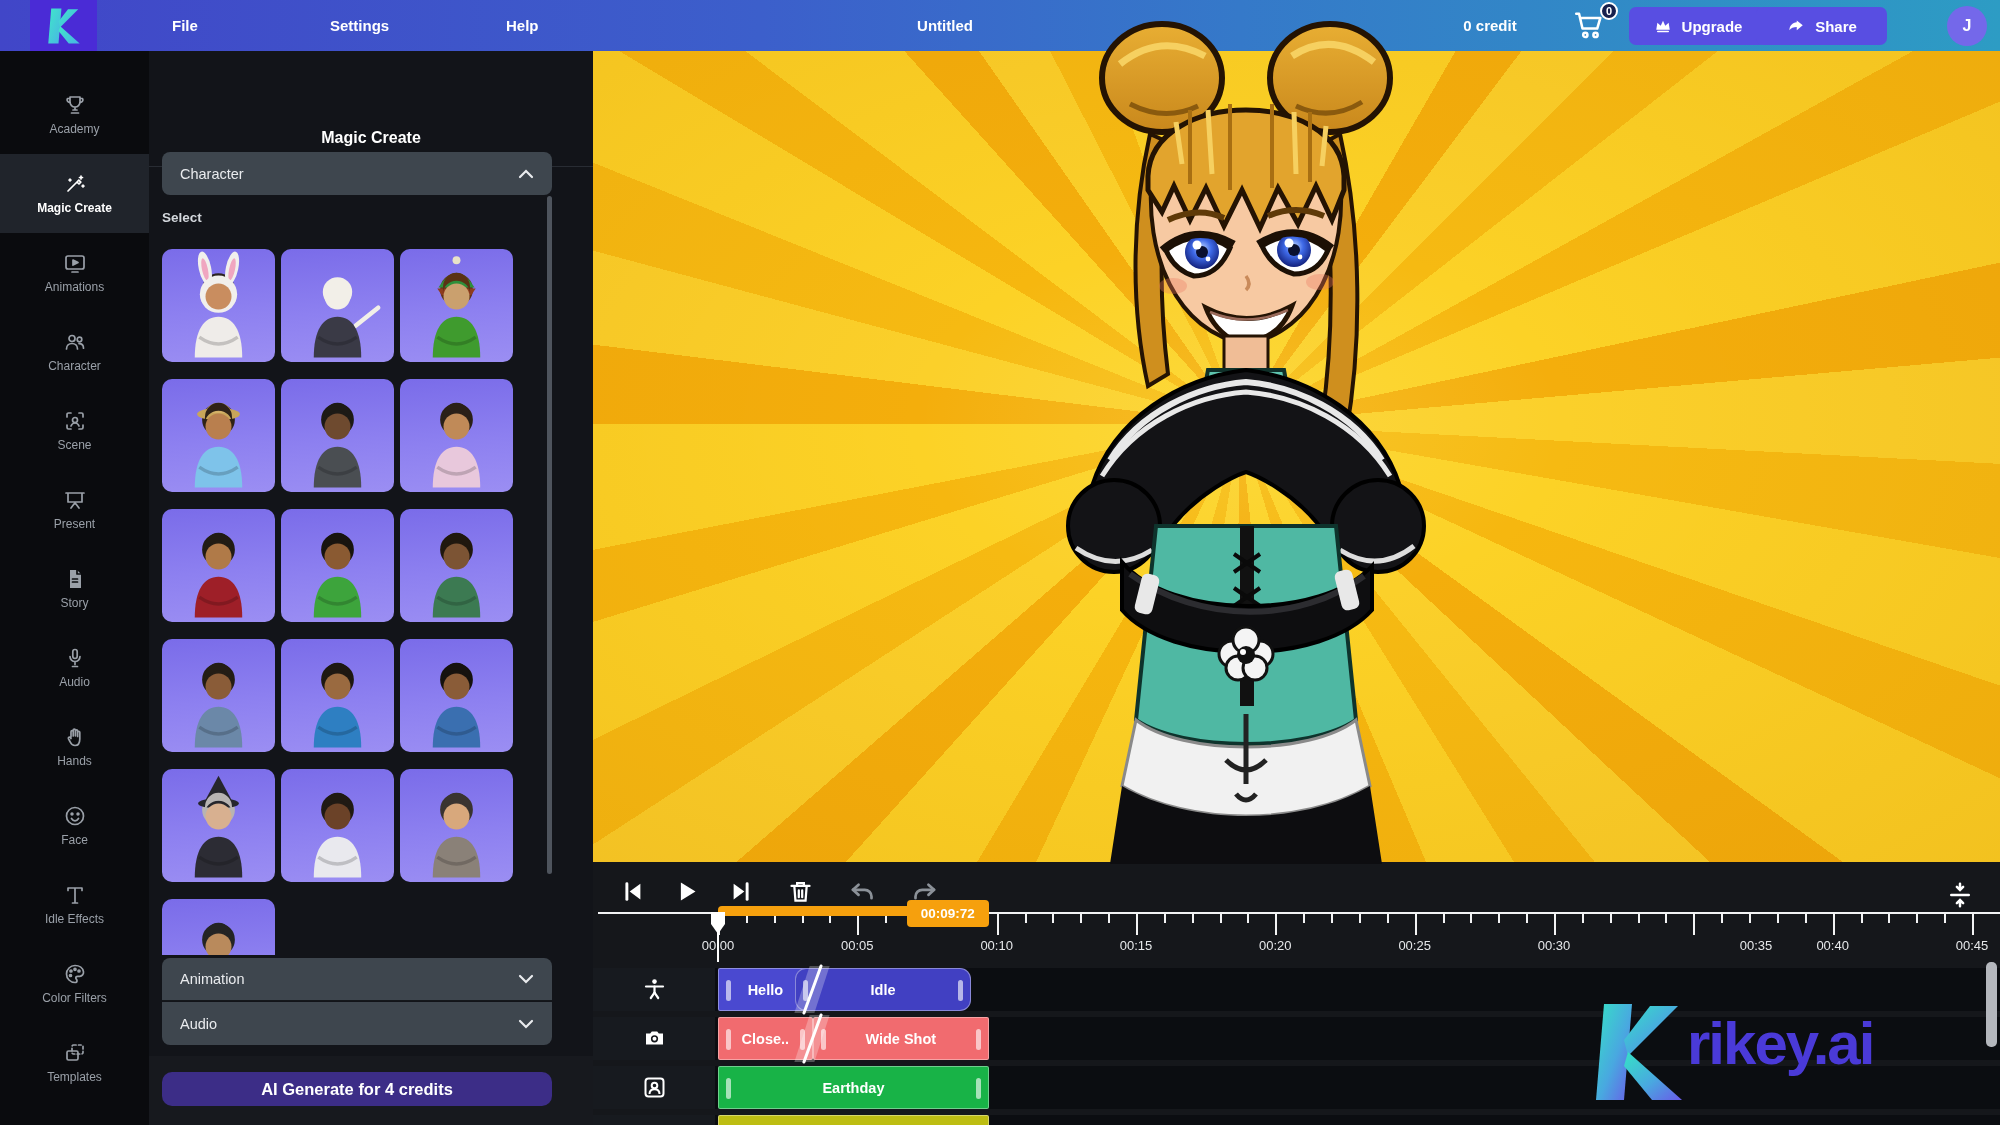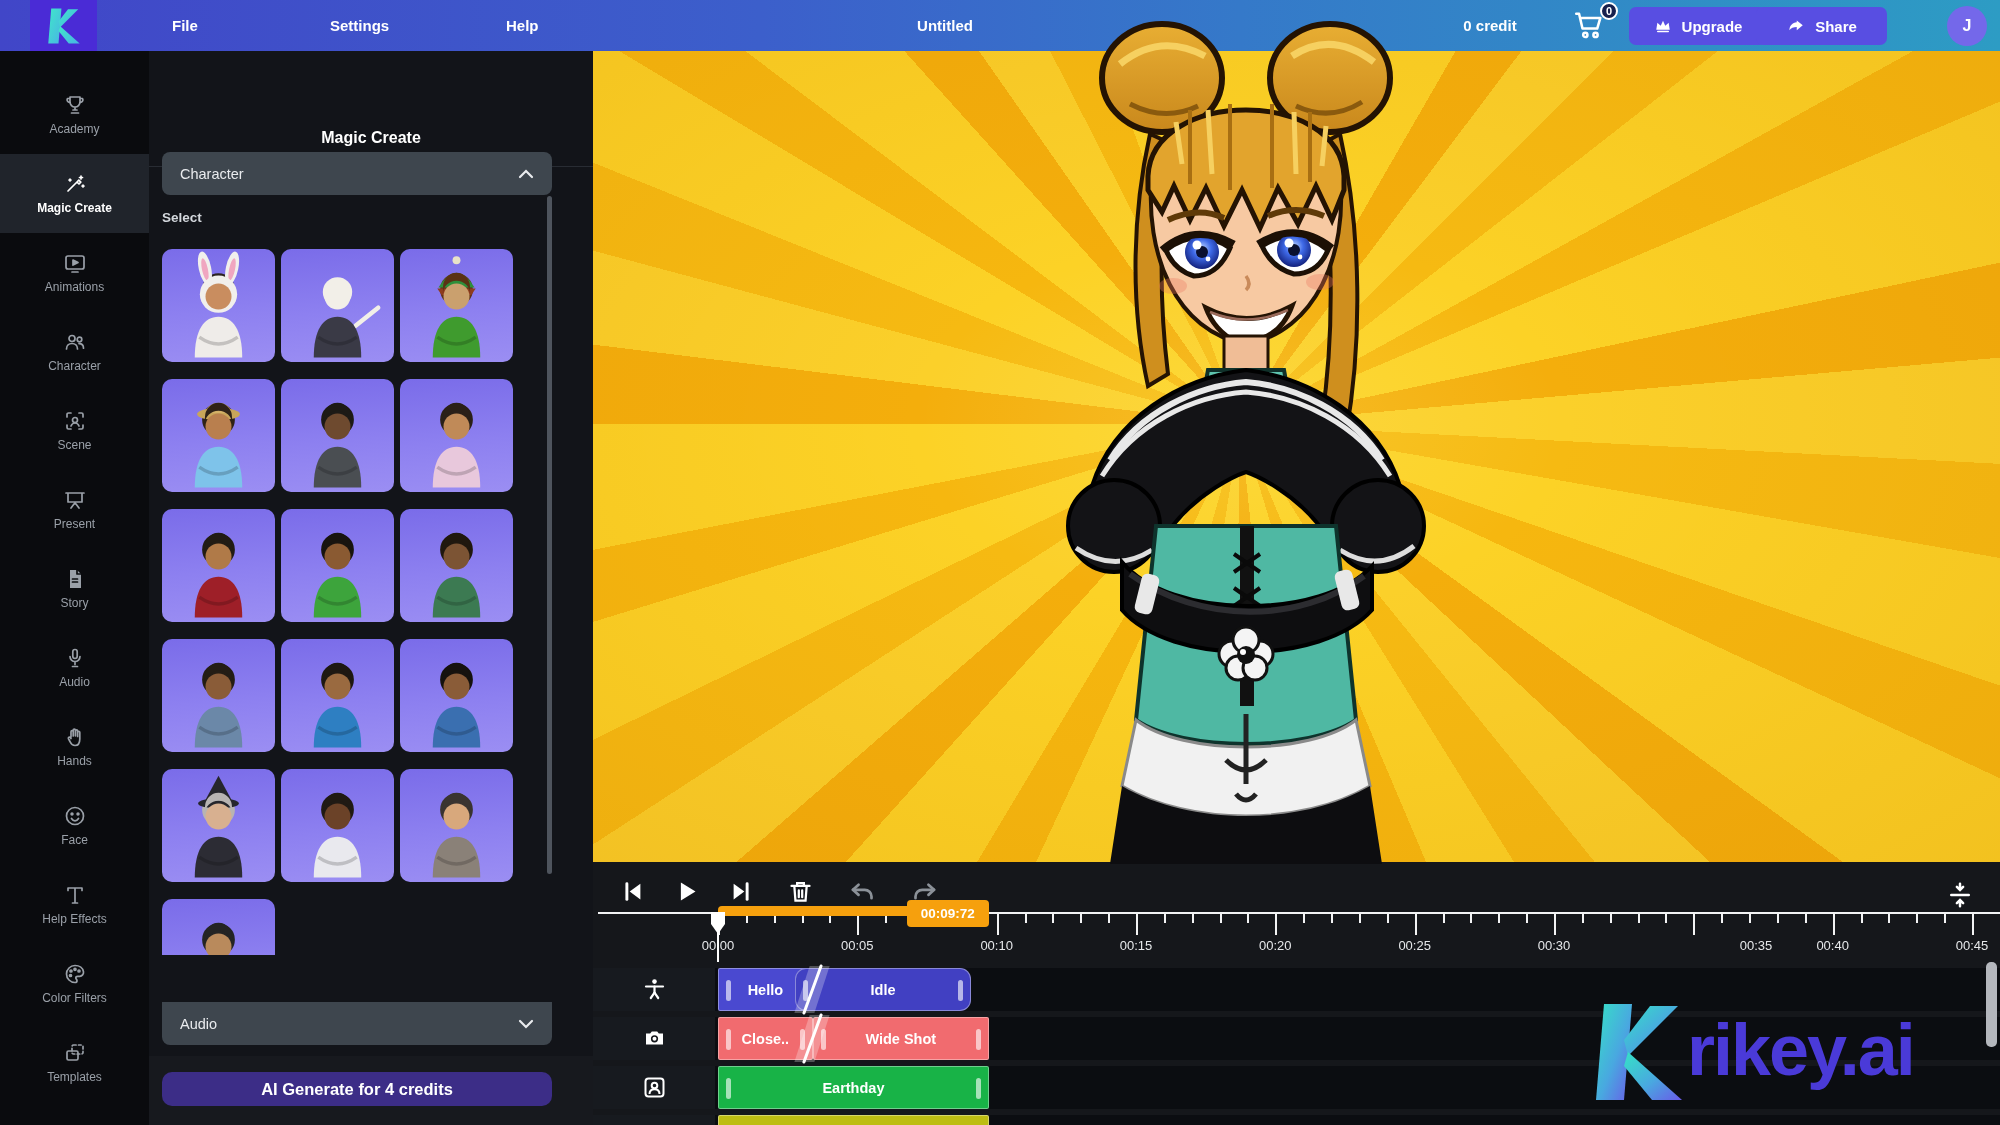--- a/index.html
+++ b/index.html
@@ -104,21 +104,21 @@
   .handle { position:absolute; top:11px; width:5px; height:21px; border-radius:3px;
     background:rgba(255,255,255,.62); }
   .handle.l { left:7px; } .handle.r { right:7px; }
   .transition { position:absolute; top:-2px; height:47px; width:30px; z-index:3; }
   .transition .band { position:absolute; left:4px; top:0; width:20px; height:100%;
     background:rgba(255,255,255,.26); transform:skewX(-18deg); }
   .transition .slash { position:absolute; left:13px; top:-3px; width:3px; height:53px;
     background:#fff; transform:rotate(20deg); border-radius:2px; }
   #fit-icon { position:absolute; left:1352px; top:18px; width:30px; height:30px; }
   #watermark { position:absolute; left:1000px; top:138px; display:flex; align-items:flex-start; z-index:8; }
-  #watermark .wm-text { color:#4a3ad8; font-size:72px; font-weight:800; letter-spacing:-2px;
+  #watermark .wm-text { color:#4a3ad8; font-size:60px; font-weight:800; letter-spacing:-2px;
     line-height:1; margin-left:2px; margin-top:14px; }
   #right-scrollbar { position:absolute; left:1986px; top:962px; width:11px; height:85px;
     background:#b4b7bd; border-radius:5px; z-index:9; }
 </style>
 </head>
 <body>
 
 <div id="stage">
 
   <div id="canvas"></div>
@@ -327,21 +327,21 @@
           <circle cx="9" cy="10" r="0.9" fill="currentColor"></circle>
           <circle cx="15" cy="10" r="0.9" fill="currentColor"></circle>
           <path d="M8.5,14.5 c1,1.6 2.3,2.4 3.5,2.4 s2.5-0.8 3.5-2.4"></path>
         </svg>
         <span class="lbl">Face</span>
       </div>
       <div class="side-item">
         <svg viewBox="0 0 24 24">
           <path d="M5,5 h14 M5,5 v2.5 M19,5 v2.5 M12,5 v15 M9.5,20 h5"></path>
         </svg>
-        <span class="lbl">Help Effects</span>
+        <span class="lbl">Idle Effects</span>
       </div>
       <div class="side-item">
         <svg viewBox="0 0 24 24">
           <path d="M12,3.5 a8.5,8.5 0 1 0 0,17 c1.4,0 2-0.9 2-1.8 c0-1.4-1.2-1.7-1.2-2.8 c0-0.9 0.8-1.6 2-1.6 h2 a4,4 0 0 0 3.7-4.4 C20,6 16.4,3.5 12,3.5 Z"></path>
           <circle cx="8" cy="9" r="1" fill="currentColor"></circle>
           <circle cx="12" cy="7.3" r="1" fill="currentColor"></circle>
           <circle cx="16" cy="9" r="1" fill="currentColor"></circle>
           <circle cx="7.5" cy="13.5" r="1" fill="currentColor"></circle>
         </svg>
         <span class="lbl">Color Filters</span>
@@ -521,20 +521,26 @@
           <svg viewBox="0 0 100 100">
             <circle cx="50" cy="36" r="14.5" fill="#242424"></circle>
             <circle cx="50" cy="42" r="11.5" fill="#b98a5c"></circle>
             <path d="M38,40 a12,12 0 0 1 24,0 l0,-6 a12,13 0 0 0 -24,0 z" fill="#242424"></path>
             <path d="M29,96 C29,72 37,60 50,60 C63,60 71,72 71,96 Z" fill="#555a60"></path>
             <path d="M33,78 Q50,90 67,78" fill="none" stroke="rgba(0,0,0,.18)" stroke-width="3"></path>
           </svg>
         </div>
       </div>
     <div id="panel-scrollbar"></div>
+    <div class="accordion" id="acc-animation">
+      <span>Animation</span>
+      <svg viewBox="0 0 16 10">
+          <path d="M2,2 L8,8 L14,2"></path>
+        </svg>
+    </div>
     <div class="accordion" id="acc-audio">
       <span>Audio</span>
       <svg viewBox="0 0 16 10">
           <path d="M2,2 L8,8 L14,2"></path>
         </svg>
     </div>
     <div id="panel-footer"></div>
     <button id="generate-btn">AI Generate for 4 credits</button>
   </div>
 

